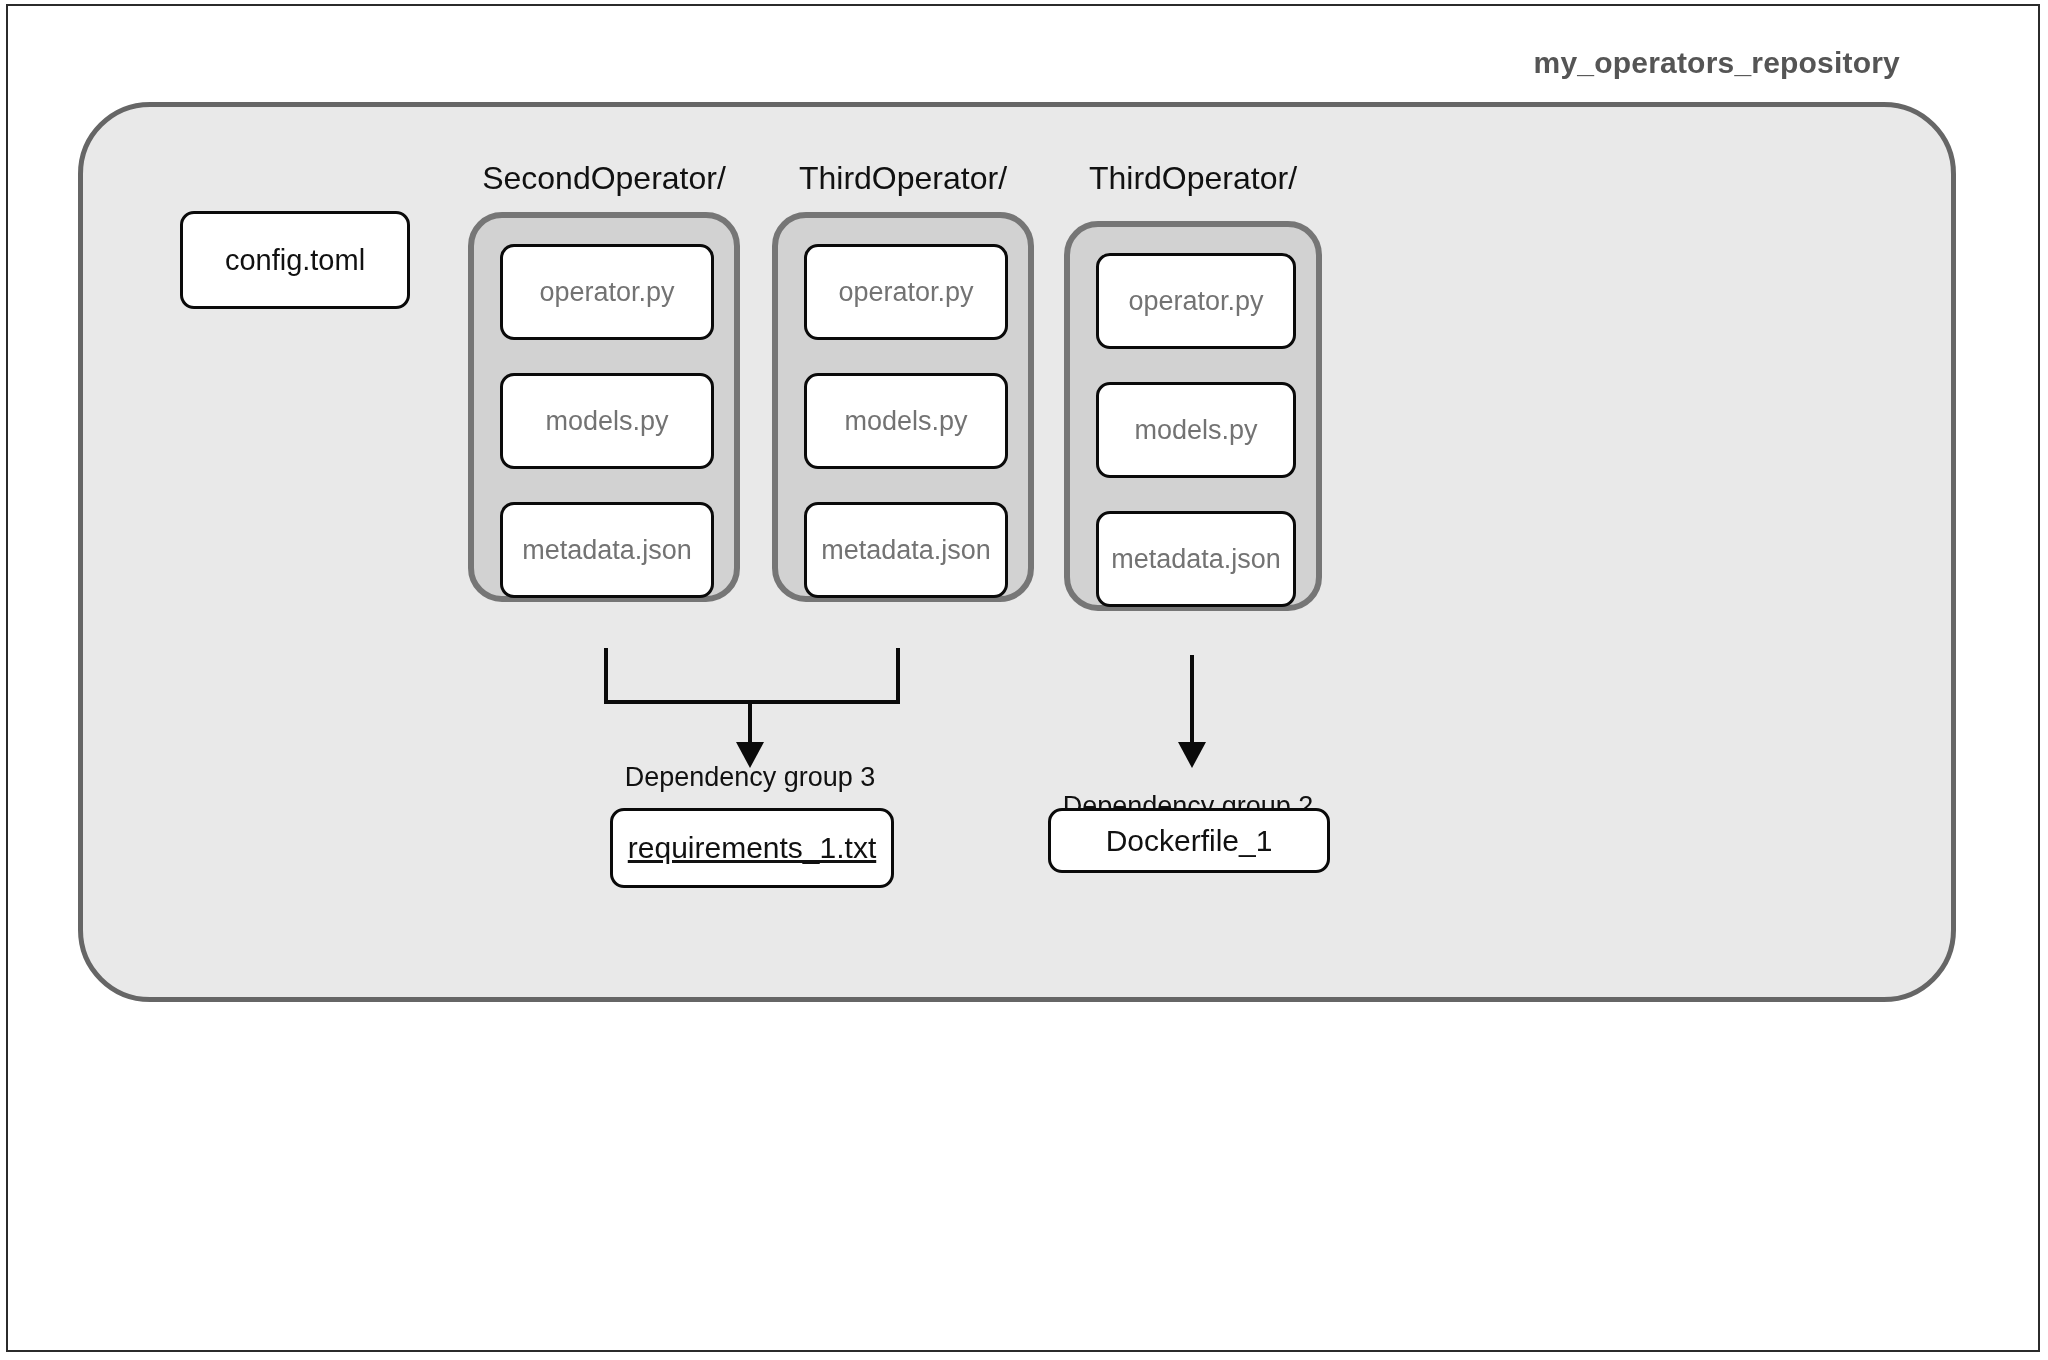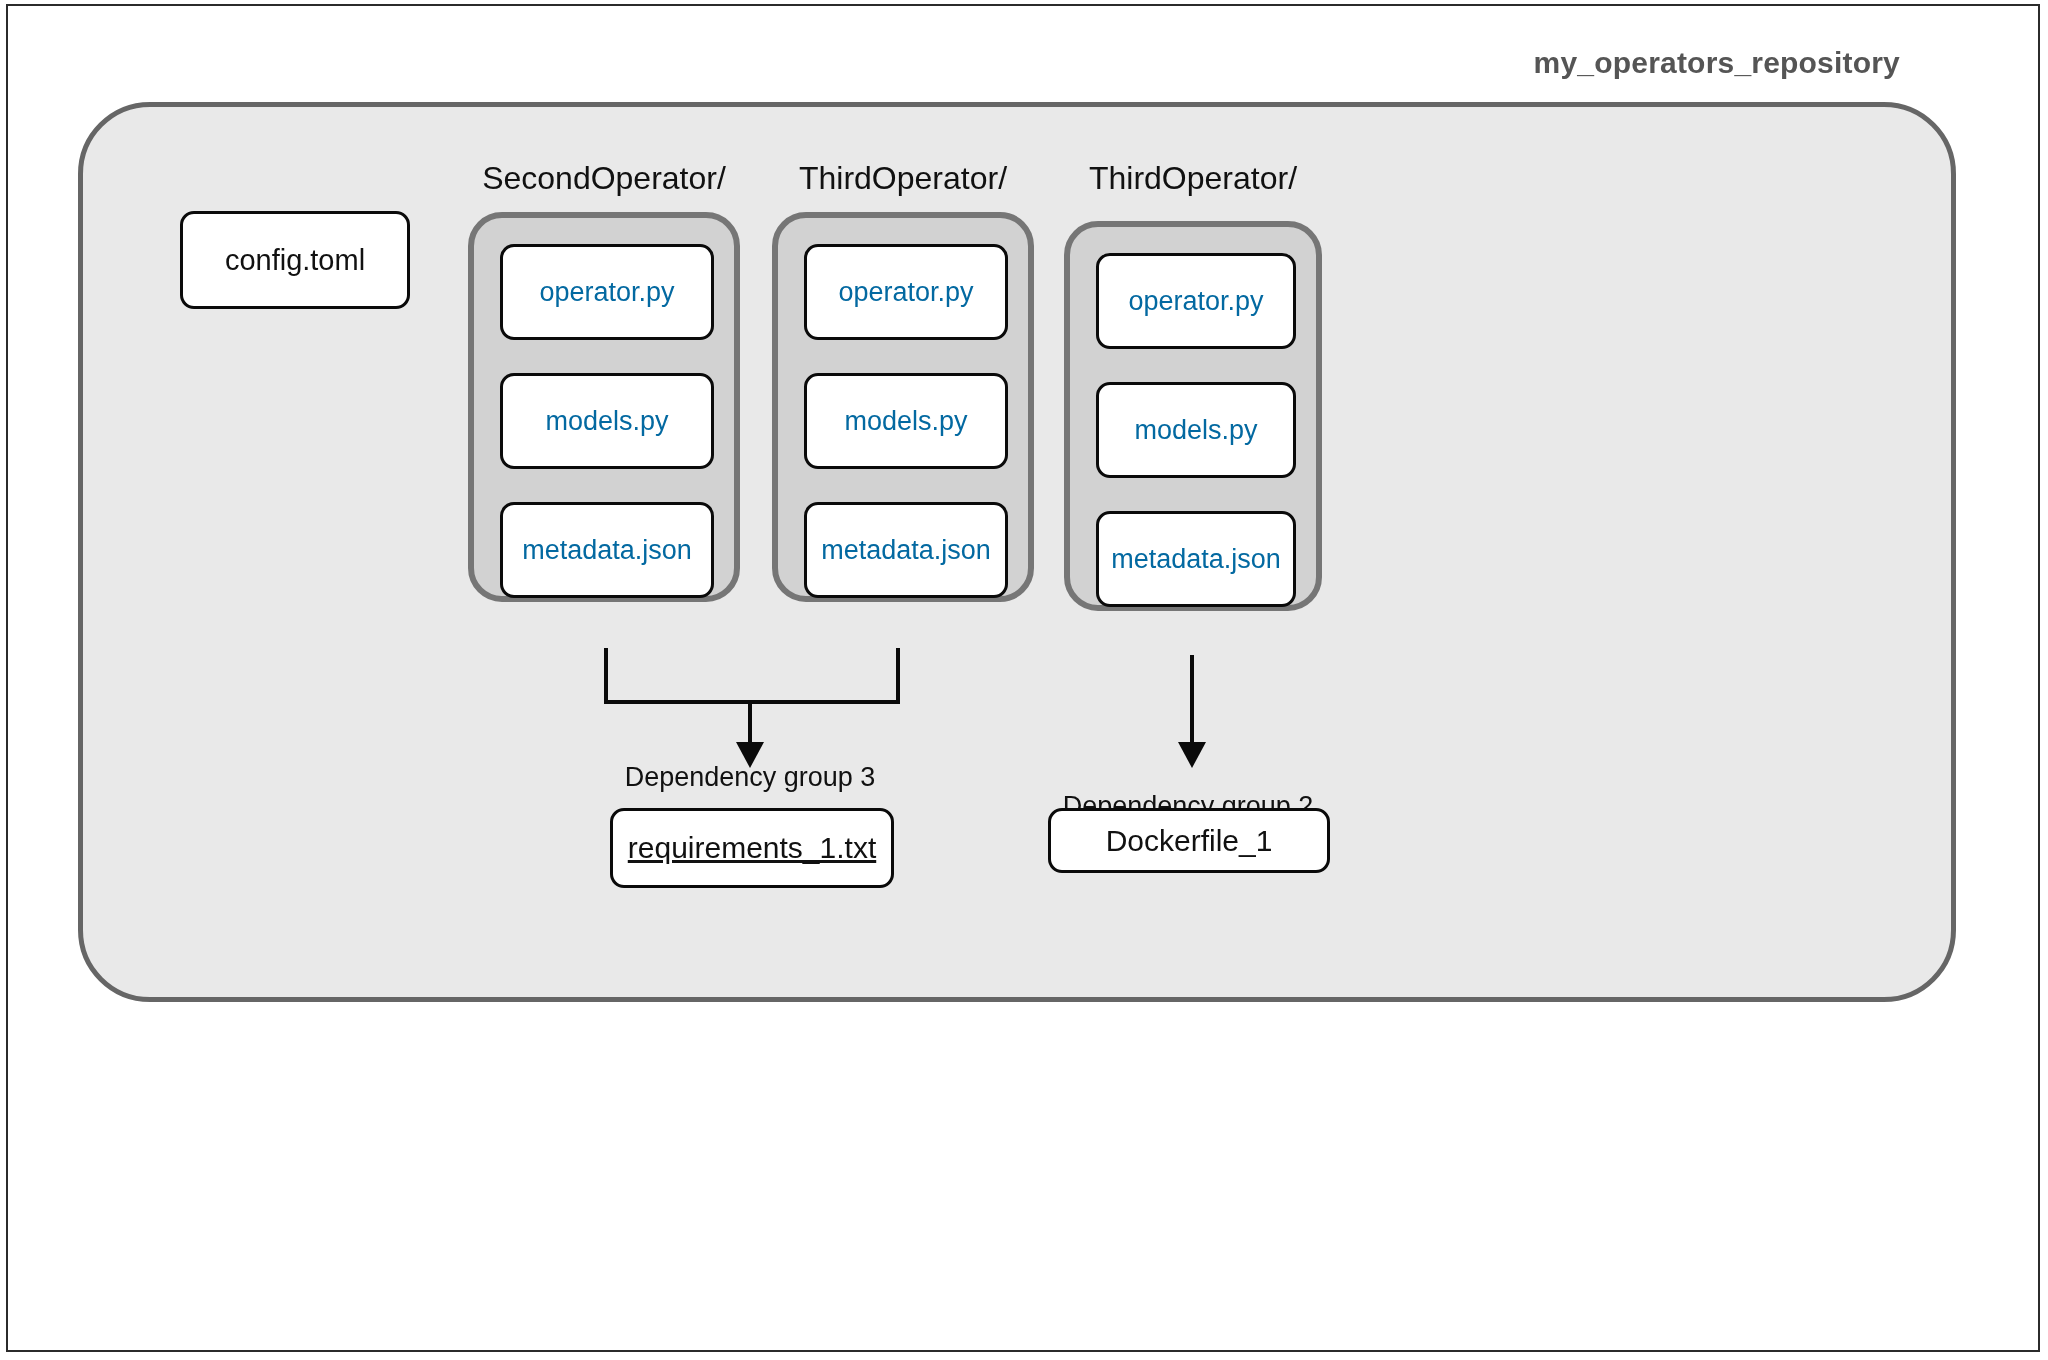--- a/index.html
+++ b/index.html
@@ -105,21 +105,21 @@
     position: absolute;
     left: 26px;
     box-sizing: border-box;
     background: #ffffff;
     border: 3px solid #0a0a0a;
     border-radius: 14px;
     display: flex;
     align-items: center;
     justify-content: center;
     font-size: 27px;
-    color: #0369a1;
+    color: #737373;
     white-space: nowrap;
   }
 
   
   .conn-line {
     position: absolute;
     background: #0a0a0a;
   }
   .v-line { width: 4px; }
   .h-line { height: 4px; }

